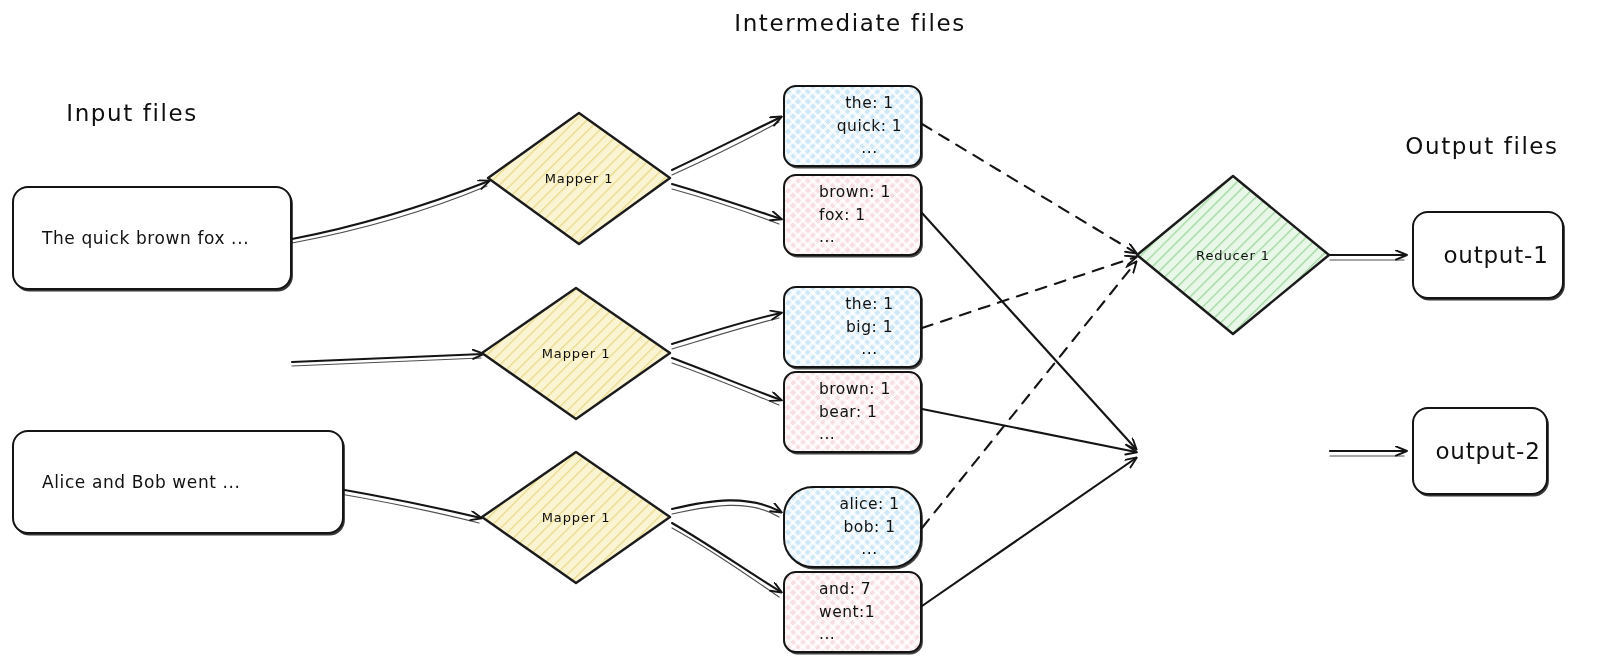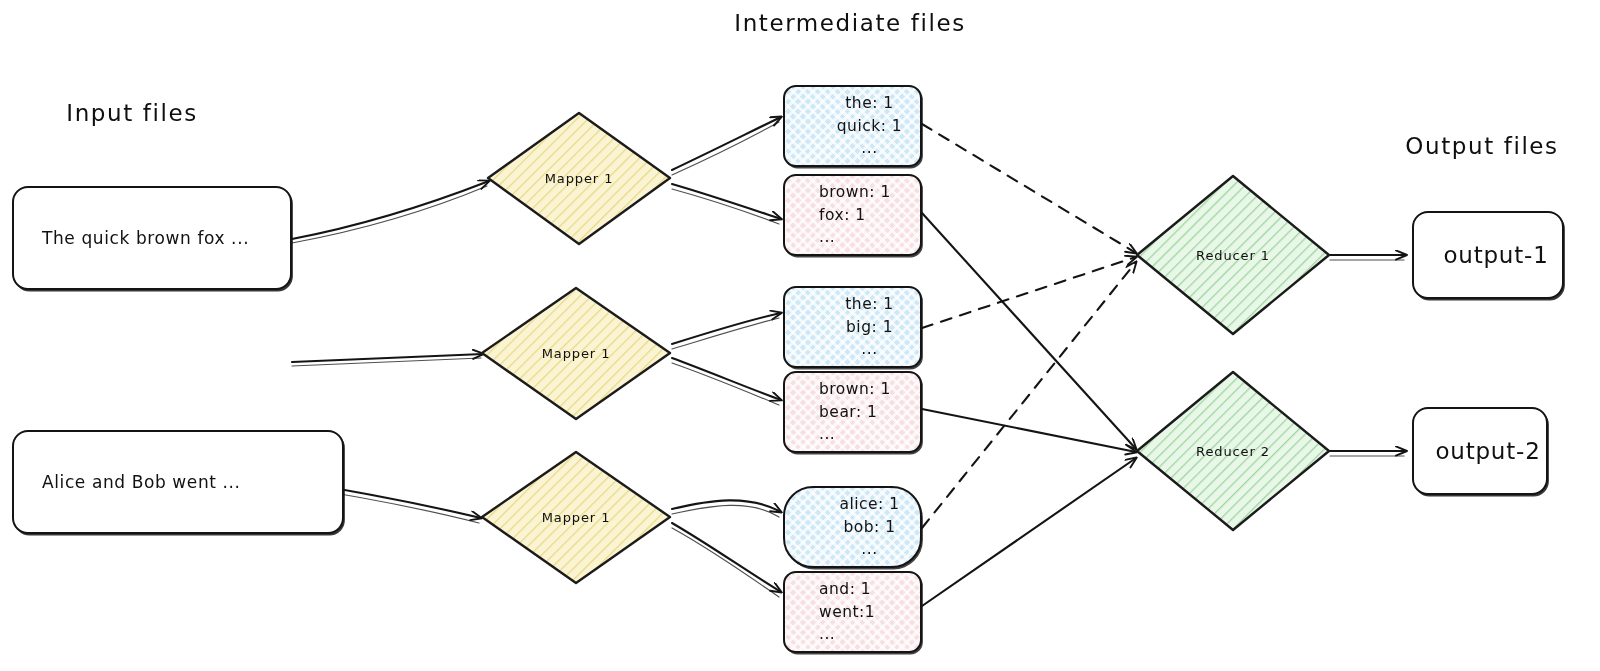--- a/index.html
+++ b/index.html
@@ -267,50 +267,38 @@
     <span class="line">bear: 1</span>
     <span class="line">...</span>
   </div>
 
   <div class="node kvbox kv-blue" style="left:783px; top:486px; width:139px; height:82px;border-radius:30px;">
     <span class="line">alice: 1</span>
     <span class="line">bob: 1</span>
     <span class="line">...</span>
   </div>
   <div class="node kvbox kv-pink" style="left:783px; top:571px; width:139px; height:82px;">
-    <span class="line">and: 1</span>
+    <span class="line">and: 7</span>
     <span class="line">went:1</span>
     <span class="line">...</span>
   </div>
 
   <div class="diamond-wrap" style="left:1133px; top:172px; width:200px; height:166px;">
     <svg width="200" height="166" viewBox="0 0 200 166">
       <defs>
         <pattern id="rhatch1" width="8" height="8" patternUnits="userSpaceOnUse" patternTransform="rotate(45)">
           <rect width="8" height="8" fill="#e9f7e9"></rect>
           <line x1="0" y1="0" x2="0" y2="8" stroke="#9ed79e" stroke-width="2.6"></line>
         </pattern>
       </defs>
       <path d="M100,4 L196,83 L100,162 L4,83 Z" fill="url(#rhatch1)" stroke="#1b1b1b" stroke-width="2.4" stroke-linejoin="round"></path>
     </svg>
     <div class="diamond-label">Reducer 1</div>
   </div>
 
-  <div class="diamond-wrap" style="left:1133px; top:368px; width:200px; height:166px;">
-    <svg width="200" height="166" viewBox="0 0 200 166">
-      <defs>
-        <pattern id="rhatch2" width="8" height="8" patternUnits="userSpaceOnUse" patternTransform="rotate(45)">
-          <rect width="8" height="8" fill="#e9f7e9"></rect>
-          <line x1="0" y1="0" x2="0" y2="8" stroke="#9ed79e" stroke-width="2.6"></line>
-        </pattern>
-      </defs>
-      <path d="M100,4 L196,83 L100,162 L4,83 Z" fill="url(#rhatch2)" stroke="#1b1b1b" stroke-width="2.4" stroke-linejoin="round"></path>
-    </svg>
-    <div class="diamond-label">Reducer 2</div>
-  </div>
 
   <div class="node filebox center" style="left:1412px; top:211px; width:152px; height:88px;">
     <span class="txt">output-1</span>
   </div>
   <div class="node filebox center" style="left:1412px; top:407px; width:136px; height:88px;">
     <span class="txt">output-2</span>
   </div>
 
 </div>
 

